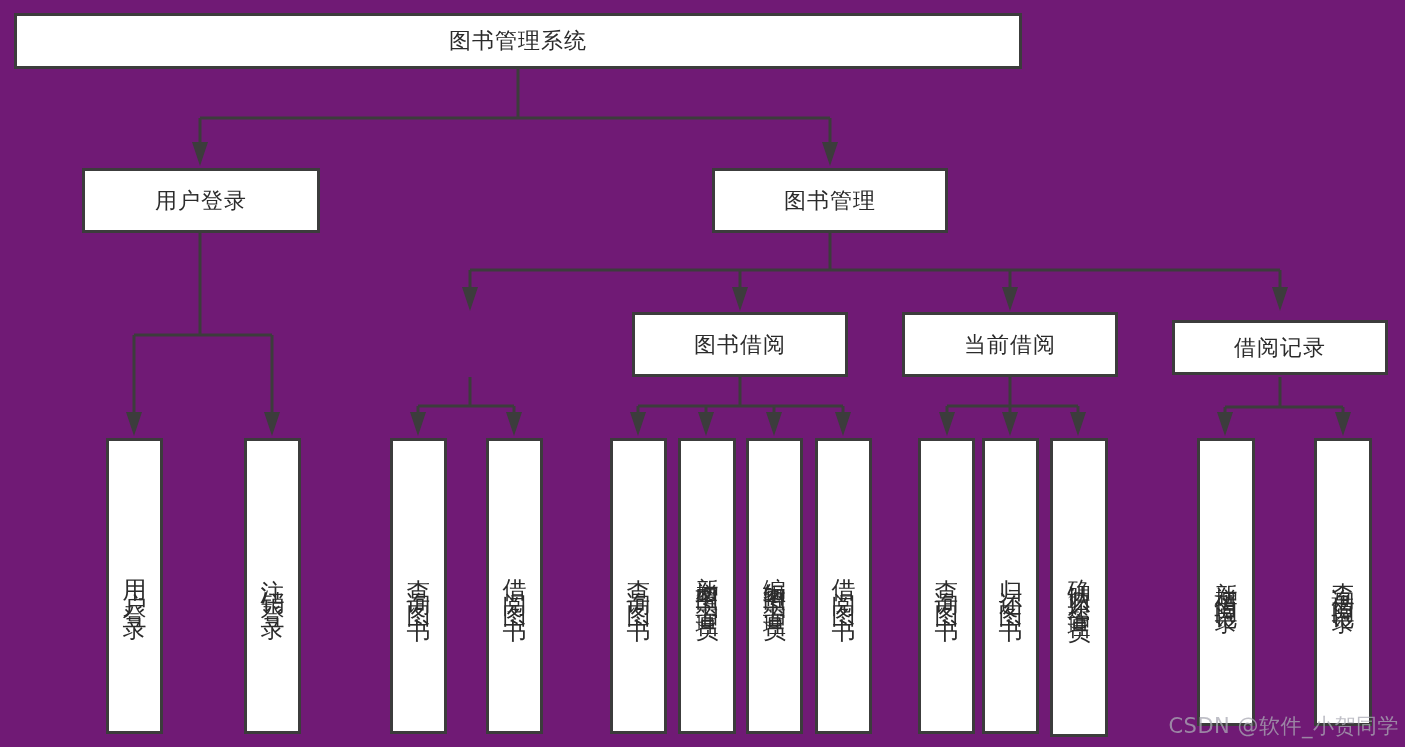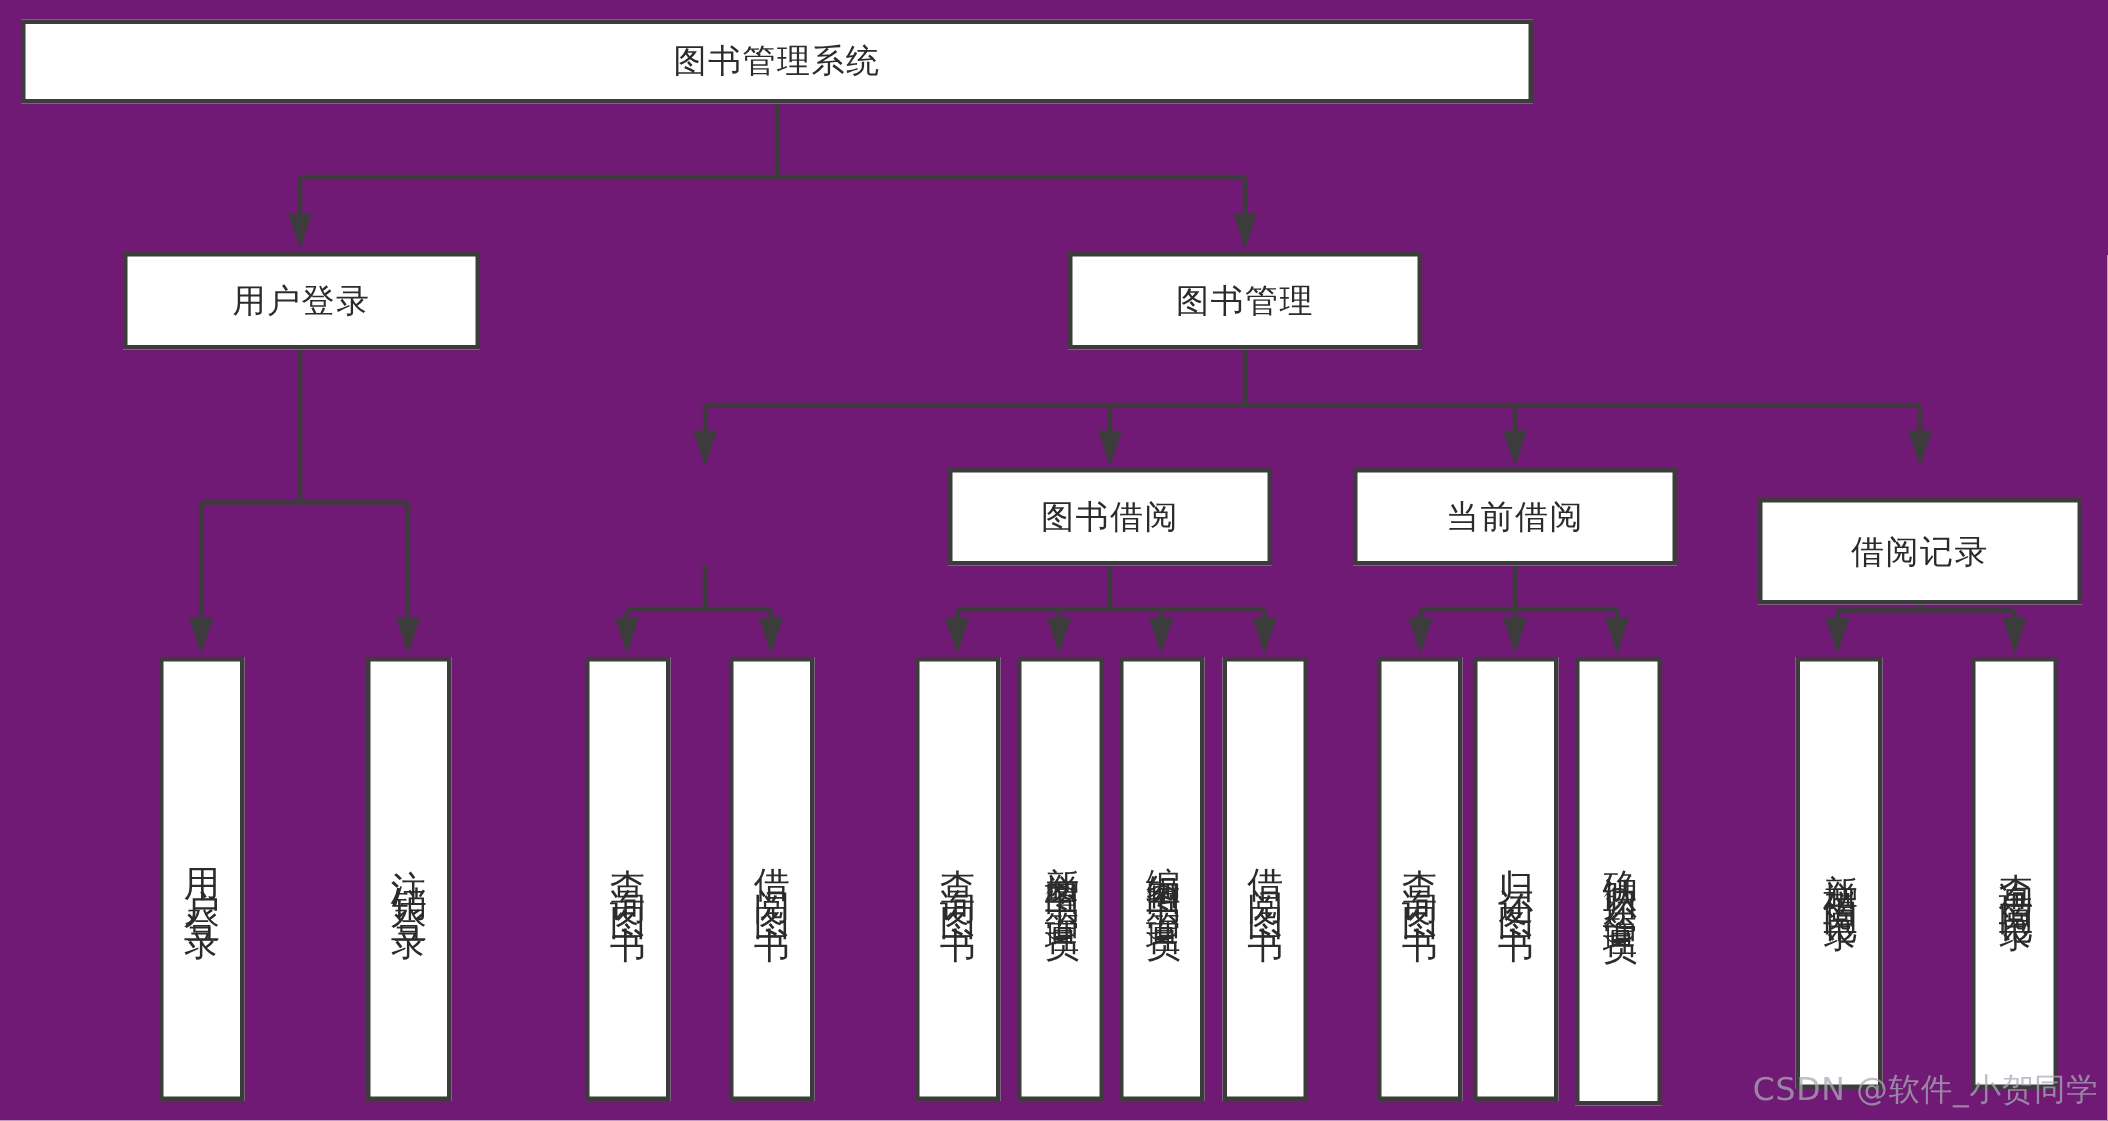--- a/index.html
+++ b/index.html
@@ -90,21 +90,21 @@
     </g>
   </svg>
 
   <div class="box h" style="left:14px;top:13px;width:1008px;height:56px;">图书管理系统</div>
 
   <div class="box h" style="left:82px;top:168px;width:238px;height:65px;">用户登录</div>
   <div class="box h" style="left:712px;top:168px;width:236px;height:65px;text-align:right;">图书管理</div>
 
   <div class="box h" style="left:632px;top:312px;width:216px;height:65px;">图书借阅</div>
   <div class="box h" style="left:902px;top:312px;width:216px;height:65px;">当前借阅</div>
-  <div class="box h" style="left:1172px;top:332px;width:216px;height:71px;">借阅记录</div>
+  <div class="box h" style="left:1172px;top:320px;width:216px;height:55px;">借阅记录</div>
 
   <div class="box v" style="left:106px;top:438px;width:57px;height:296px;">
     <span>用户登录</span>
   </div>
   <div class="box v" style="left:244px;top:438px;width:57px;height:296px;">
     <span>注销登录</span>
   </div>
 
   <div class="box v" style="left:390px;top:438px;width:57px;height:296px;">
     <span>查询图书</span>

